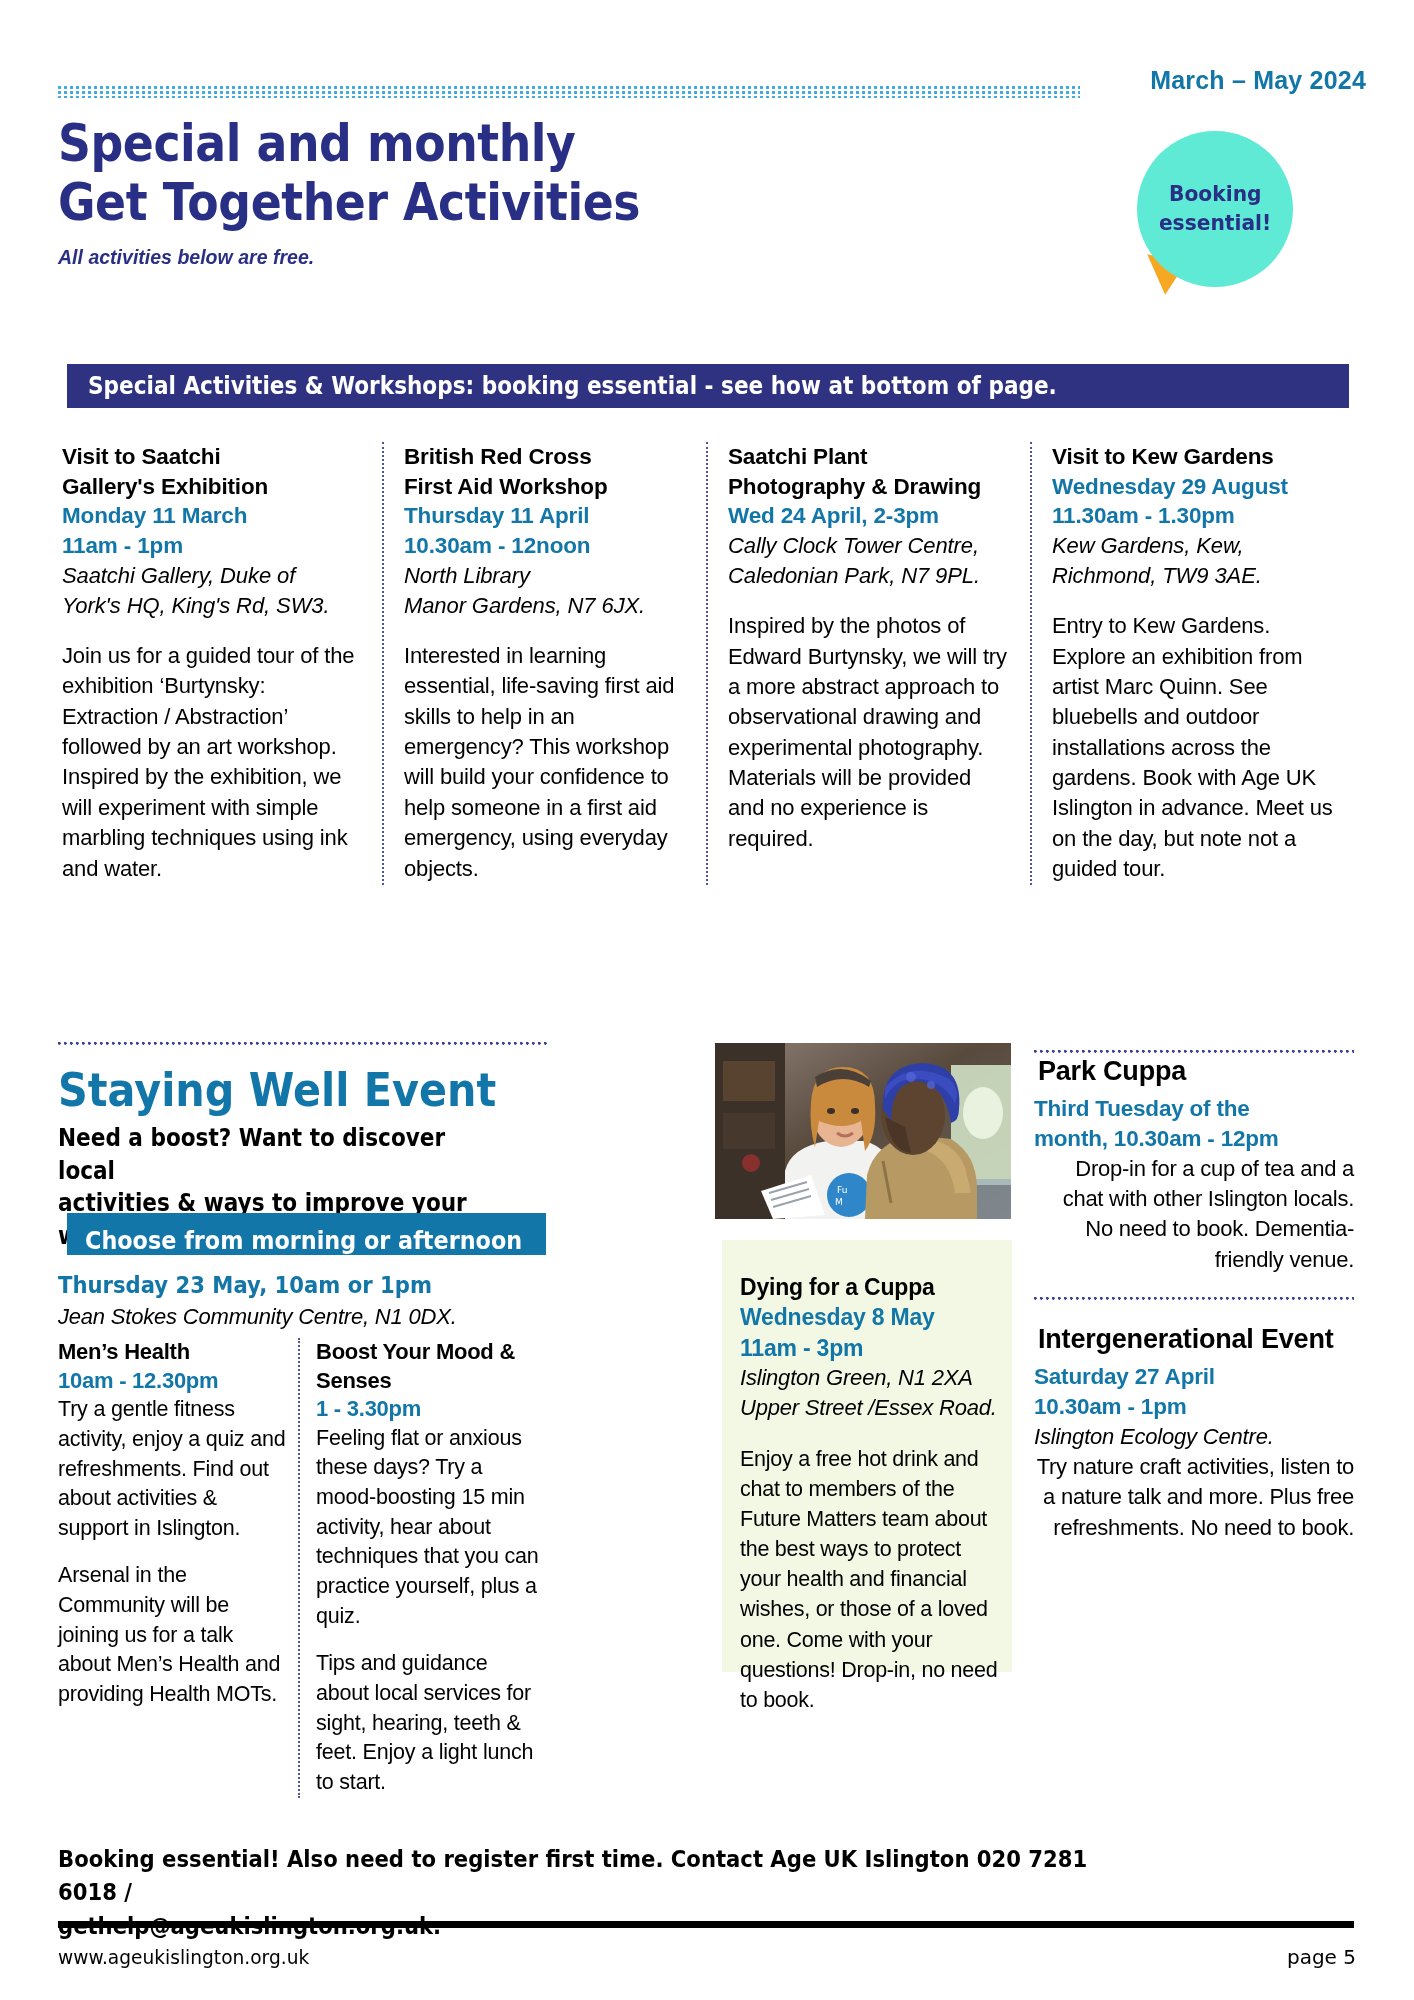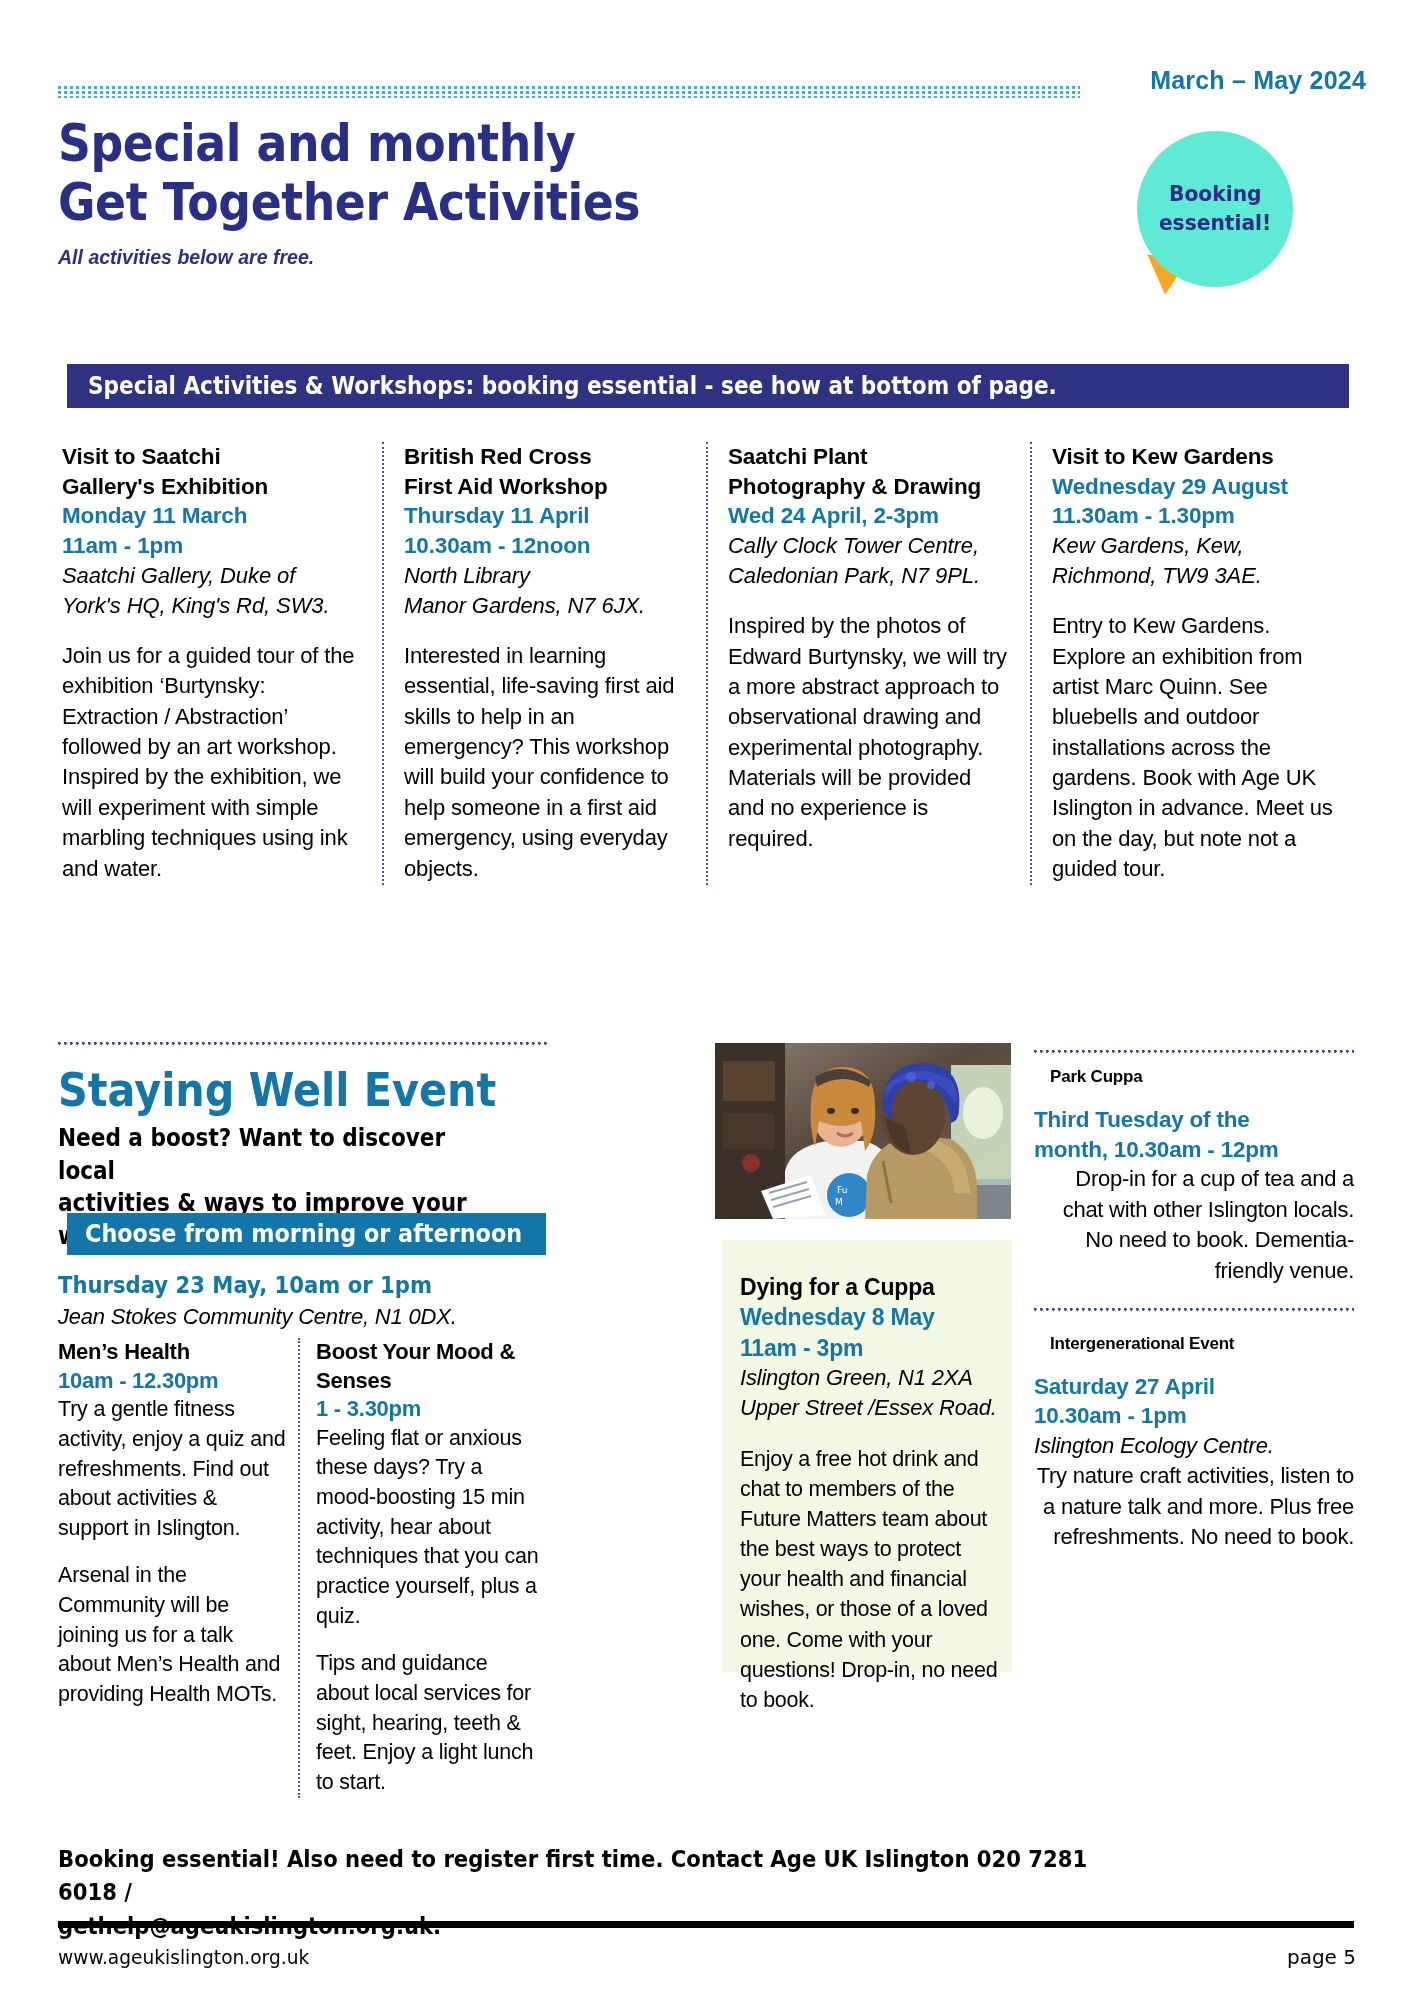--- a/index.html
+++ b/index.html
@@ -211,21 +211,21 @@
     transform-origin: left top;
   }
   .banner-teal {
     position: absolute;
     left: 67px;
     top: 1213px;
     width: 479px;
     height: 42px;
     background: #1277a8;
     display: flex;
-    align-items: center;
+    align-items: flex-end;
   }
   .banner-teal span {
     font-family: "DejaVu Sans", sans-serif;
     color: #ffffff;
     font-weight: bold;
     font-size: 24px;
     margin-left: 18px;
     transform: scaleX(.93);
     transform-origin: left center;
     white-space: nowrap;
@@ -344,22 +344,22 @@
   }
 
   
   .rcol {
     position: absolute;
     left: 1034px;
     top: 1050px;
     width: 320px;
   }
   .rblock h4 {
-    margin: 16px;
-    font-size: 17px;
+    margin: 4px;
+    font-size: 27px;
     font-weight: bold;
     line-height: 1.33;
     color: #000;
     letter-spacing: -.2px;
   }
   .rblock .t {
     font-size: 22.5px;
     font-weight: bold;
     line-height: 1.33;
     color: #1277a8;

